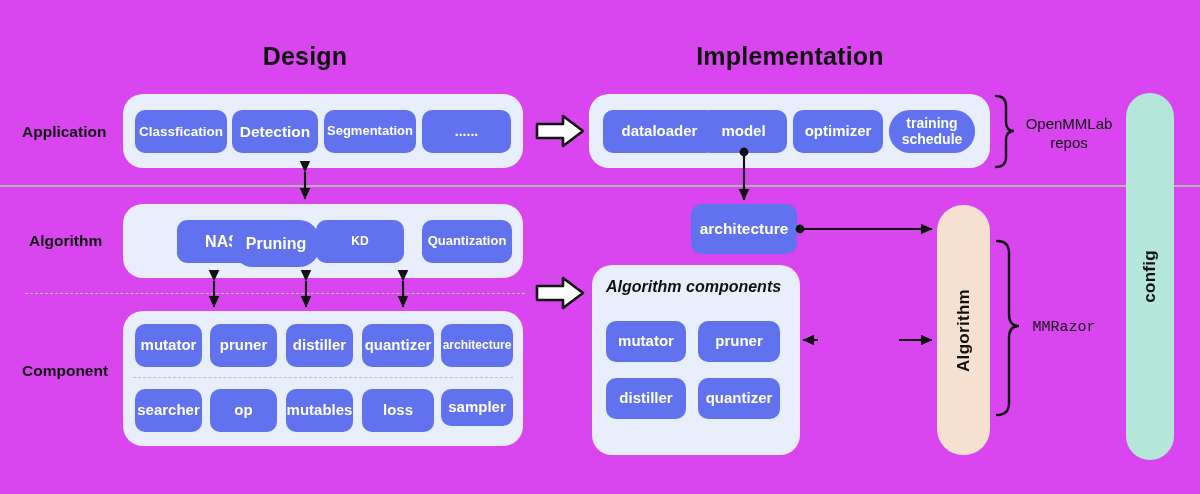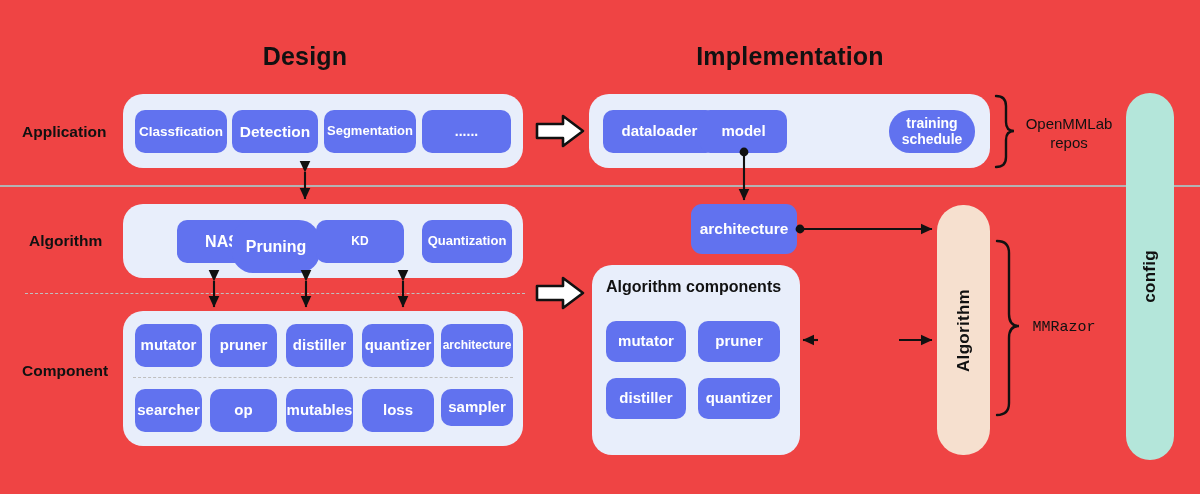--- a/index.html
+++ b/index.html
@@ -1,17 +1,17 @@
 <!DOCTYPE html>
 <html><head>
 <meta charset="utf-8">
 <style>
   html,body{margin:0;padding:0;background:#ffffff;}
   body{font-family:"Liberation Sans","DejaVu Sans",sans-serif;}
-  #canvas{position:relative;width:1200px;height:494px;background:#ef4444;overflow:hidden;}
+  #canvas{position:relative;width:1200px;height:494px;background:#d946ef;overflow:hidden;}
 
   
   .col-title{position:absolute;font-weight:bold;color:#111111;font-size:25px;
              text-align:center;letter-spacing:.2px;white-space:nowrap;}
 
   
   .row-label{position:absolute;font-weight:bold;color:#111111;font-size:15.5px;
              white-space:nowrap;text-align:left;}
 
   
@@ -64,21 +64,21 @@
   <div class="dashline" style="left:25px;top:293px;width:500px;"></div>
 
   <div class="panel" style="left:123px;top:94px;width:400px;height:74px;"></div>
   <div class="chip" style="left:135px;top:110px;width:92px;height:43px;font-size:13.5px;">Classfication</div>
   <div class="chip" style="left:232px;top:110px;width:86px;height:43px;font-size:15.5px;">Detection</div>
   <div class="chip" style="left:324px;top:110px;width:92px;height:43px;font-size:13px;">Segmentation</div>
   <div class="chip" style="left:422px;top:110px;width:89px;height:43px;font-size:14px;">......</div>
 
   <div class="panel" style="left:123px;top:204px;width:400px;height:74px;"></div>
   <div class="chip" style="left:136px;top:220px;width:90px;height:43px;font-size:16px;margin-left:41px;">NAS</div>
-  <div class="chip" style="left:232px;top:220px;width:88px;height:53px;font-size:16px;border-radius:21px;">Pruning</div>
+  <div class="chip" style="left:232px;top:220px;width:88px;height:47px;font-size:16px;border-radius:21px;">Pruning</div>
   <div class="chip" style="left:316px;top:220px;width:88px;height:43px;font-size:12px;">KD</div>
   <div class="chip" style="left:422px;top:220px;width:90px;height:43px;font-size:13px;">Quantization</div>
 
   <div class="panel" style="left:123px;top:311px;width:400px;height:135px;"></div>
   <div class="dashline" style="left:133px;top:377px;width:380px;"></div>
 
   <div class="chip" style="left:135px;top:324px;width:67px;height:43px;font-size:15px;">mutator</div>
   <div class="chip" style="left:210px;top:324px;width:67px;height:43px;font-size:15px;">pruner</div>
   <div class="chip" style="left:286px;top:324px;width:67px;height:43px;font-size:15px;">distiller</div>
   <div class="chip" style="left:362px;top:324px;width:72px;height:43px;font-size:15px;">quantizer</div>
@@ -86,27 +86,28 @@
 
   <div class="chip" style="left:135px;top:389px;width:67px;height:43px;font-size:15px;">searcher</div>
   <div class="chip" style="left:210px;top:389px;width:67px;height:43px;font-size:15px;">op</div>
   <div class="chip" style="left:286px;top:389px;width:67px;height:43px;font-size:15px;">mutables</div>
   <div class="chip" style="left:362px;top:389px;width:72px;height:43px;font-size:15px;">loss</div>
   <div class="chip" style="left:441px;top:389px;width:72px;height:37px;font-size:15px;">sampler</div>
 
   <div class="panel" style="left:589px;top:94px;width:401px;height:74px;"></div>
   <div class="chip" style="left:603px;top:110px;width:113px;height:43px;font-size:15px;">dataloader</div>
   <div class="chip" style="left:700px;top:110px;width:87px;height:43px;font-size:15px;">model</div>
+  <div class="chip" style="left:793px;top:110px;width:90px;height:43px;font-size:15px;">optimizer</div>
   <div class="chip" style="left:889px;top:110px;width:86px;height:43px;font-size:14px;white-space:pre-line;border-radius:21px;">training
 schedule</div>
 
   <div class="chip" style="left:691px;top:204px;width:106px;height:50px;font-size:15.5px;border-radius:11px;">architecture</div>
 
   <div class="panel" style="left:592px;top:265px;width:208px;height:190px;"></div>
-  <div class="panel-title" style="left:606px;top:278px;">Algorithm components</div>
+  <div class="panel-title" style="left:606px;top:278px;font-style:italic;">Algorithm components</div>
   <div class="chip" style="left:606px;top:321px;width:80px;height:41px;font-size:15px;">mutator</div>
   <div class="chip" style="left:698px;top:321px;width:82px;height:41px;font-size:15px;">pruner</div>
   <div class="chip" style="left:606px;top:378px;width:80px;height:41px;font-size:15px;">distiller</div>
   <div class="chip" style="left:698px;top:378px;width:82px;height:41px;font-size:15px;">quantizer</div>
 
 
   <div class="vbar algo-bar" style="left:937px;top:205px;width:53px;height:250px;">
     <span>Algorithm</span>
   </div>
 

